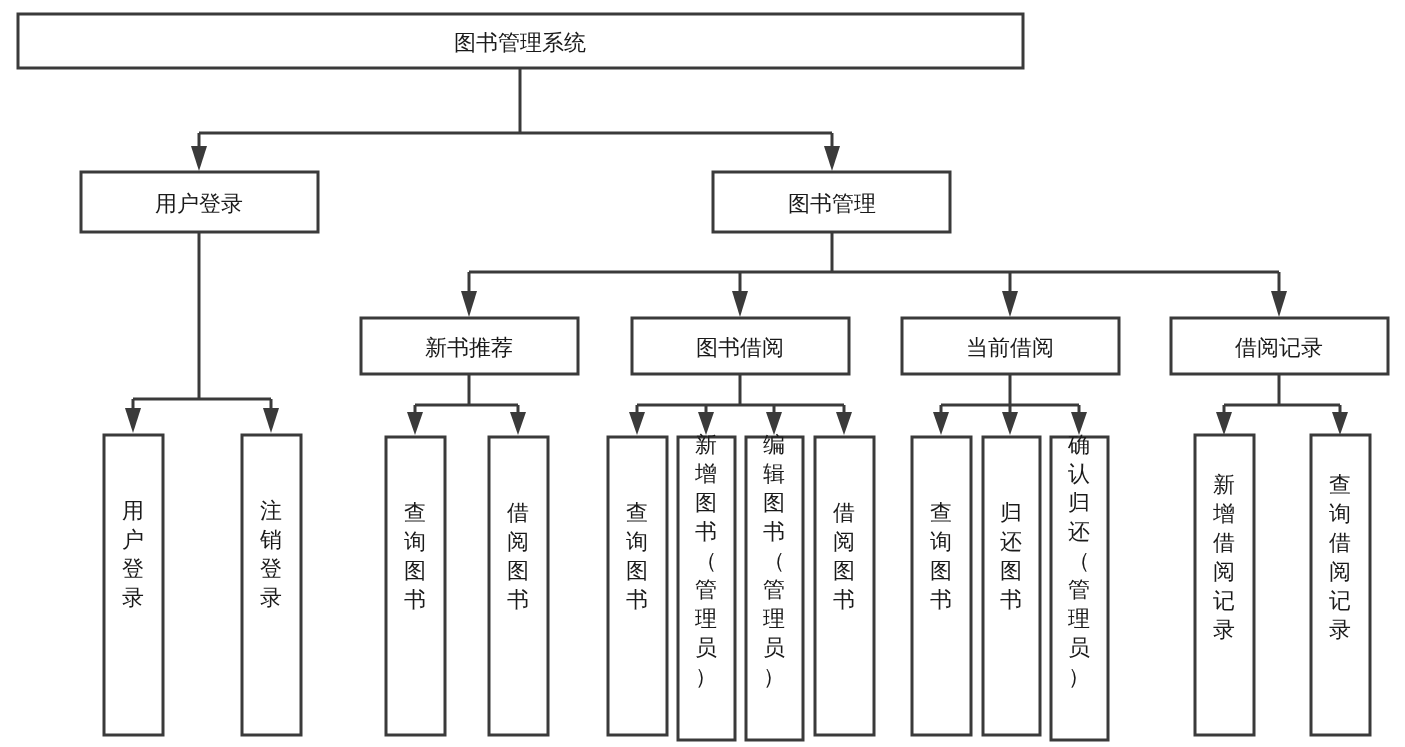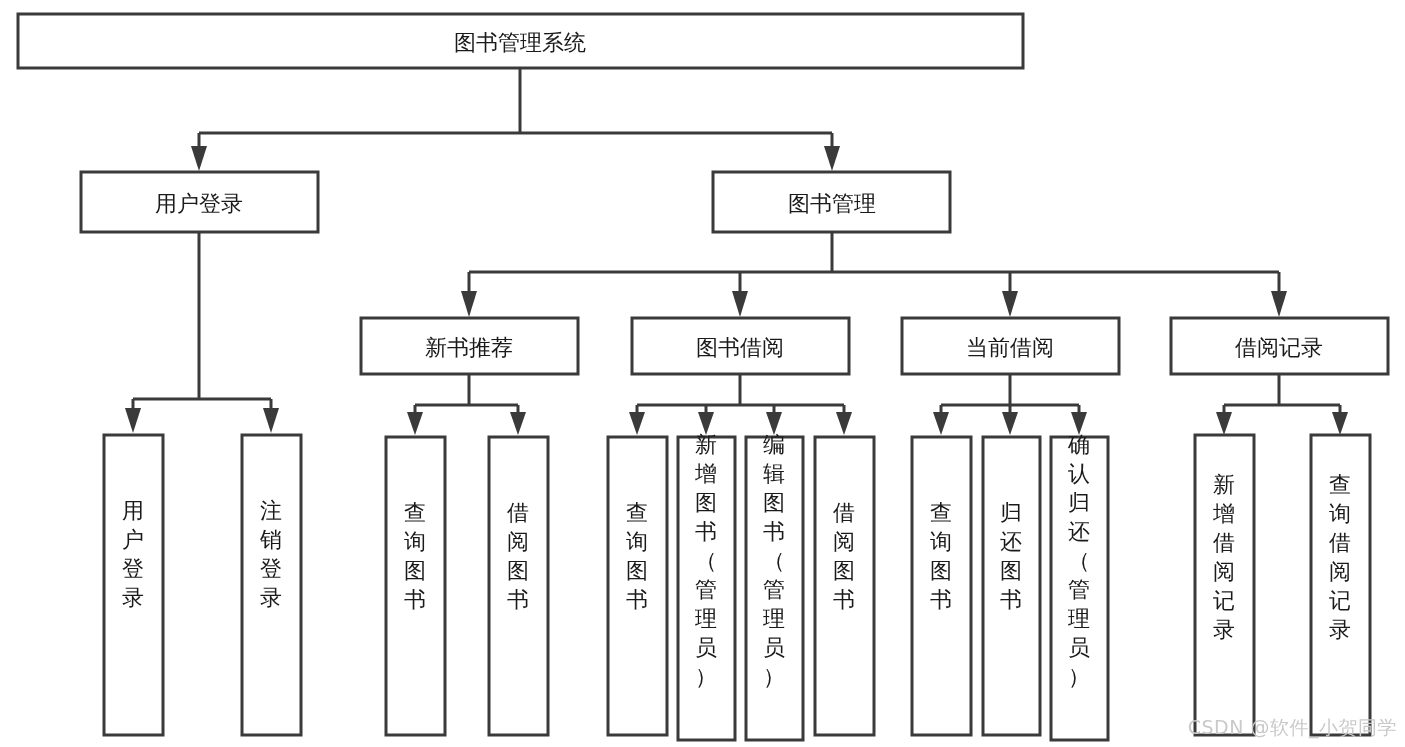--- a/index.html
+++ b/index.html
@@ -219,14 +219,13 @@
       <rect class="node-box" x="1195" y="435" width="59" height="300"></rect>
       <text class="vert-label" x="1224" y="492"><tspan x="1224" y="492">新</tspan><tspan x="1224" y="521">增</tspan><tspan x="1224" y="550">借</tspan><tspan x="1224" y="579">阅</tspan><tspan x="1224" y="608">记</tspan><tspan x="1224" y="637">录</tspan></text>
     </g>
     <g>
       <rect class="node-box" x="1311" y="435" width="59" height="300"></rect>
       <text class="vert-label" x="1340" y="492"><tspan x="1340" y="492">查</tspan><tspan x="1340" y="521">询</tspan><tspan x="1340" y="550">借</tspan><tspan x="1340" y="579">阅</tspan><tspan x="1340" y="608">记</tspan><tspan x="1340" y="637">录</tspan></text>
     </g>
 
   </svg>
 
-  <div class="watermark">CSDN @软件_小贺同学</div>
 </div>
 
 </body></html>

